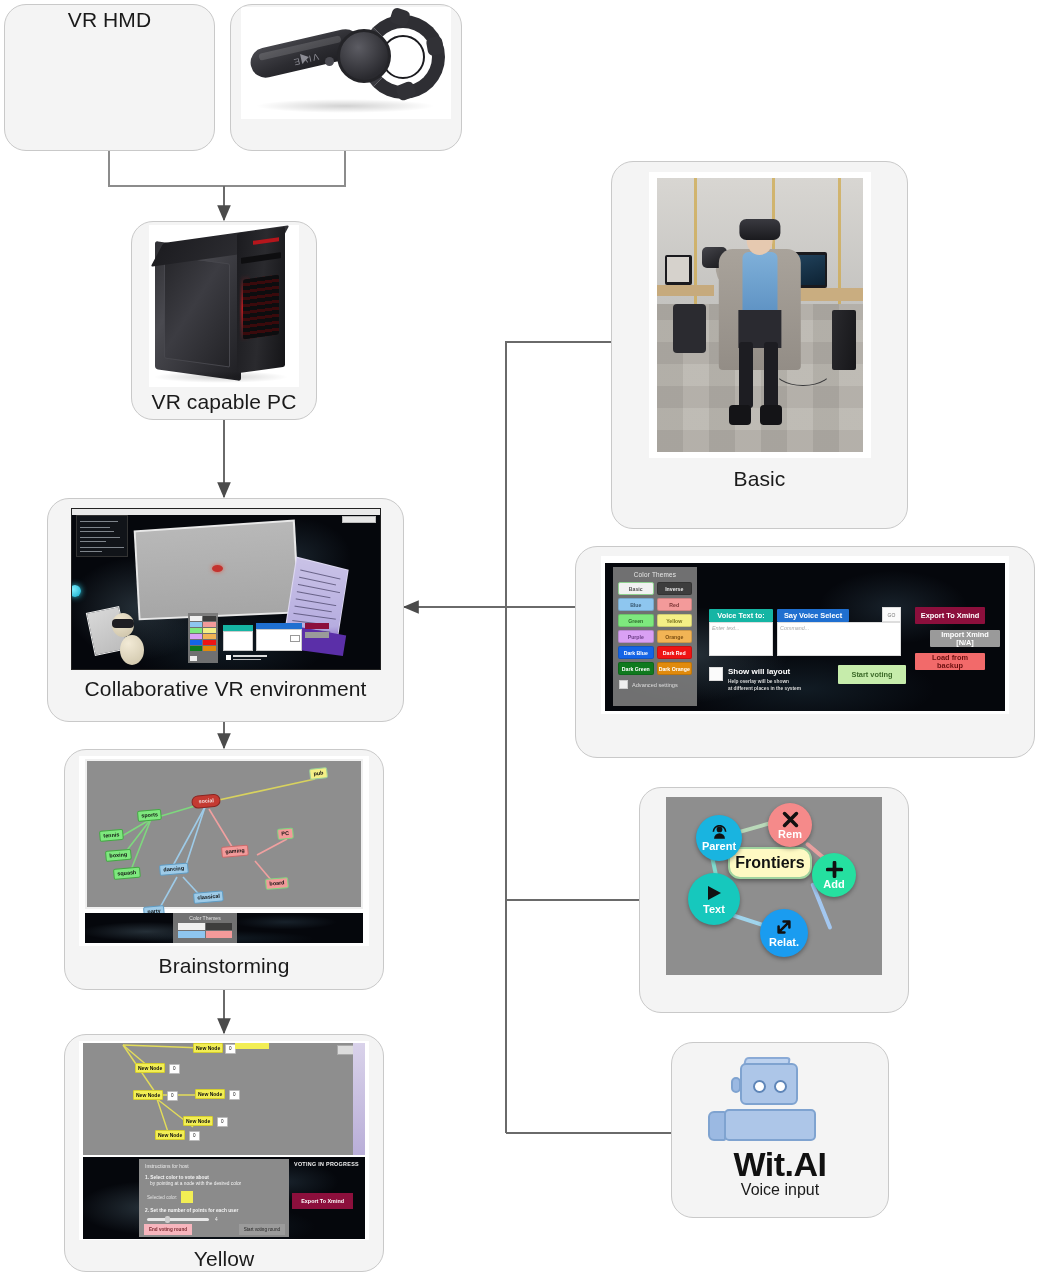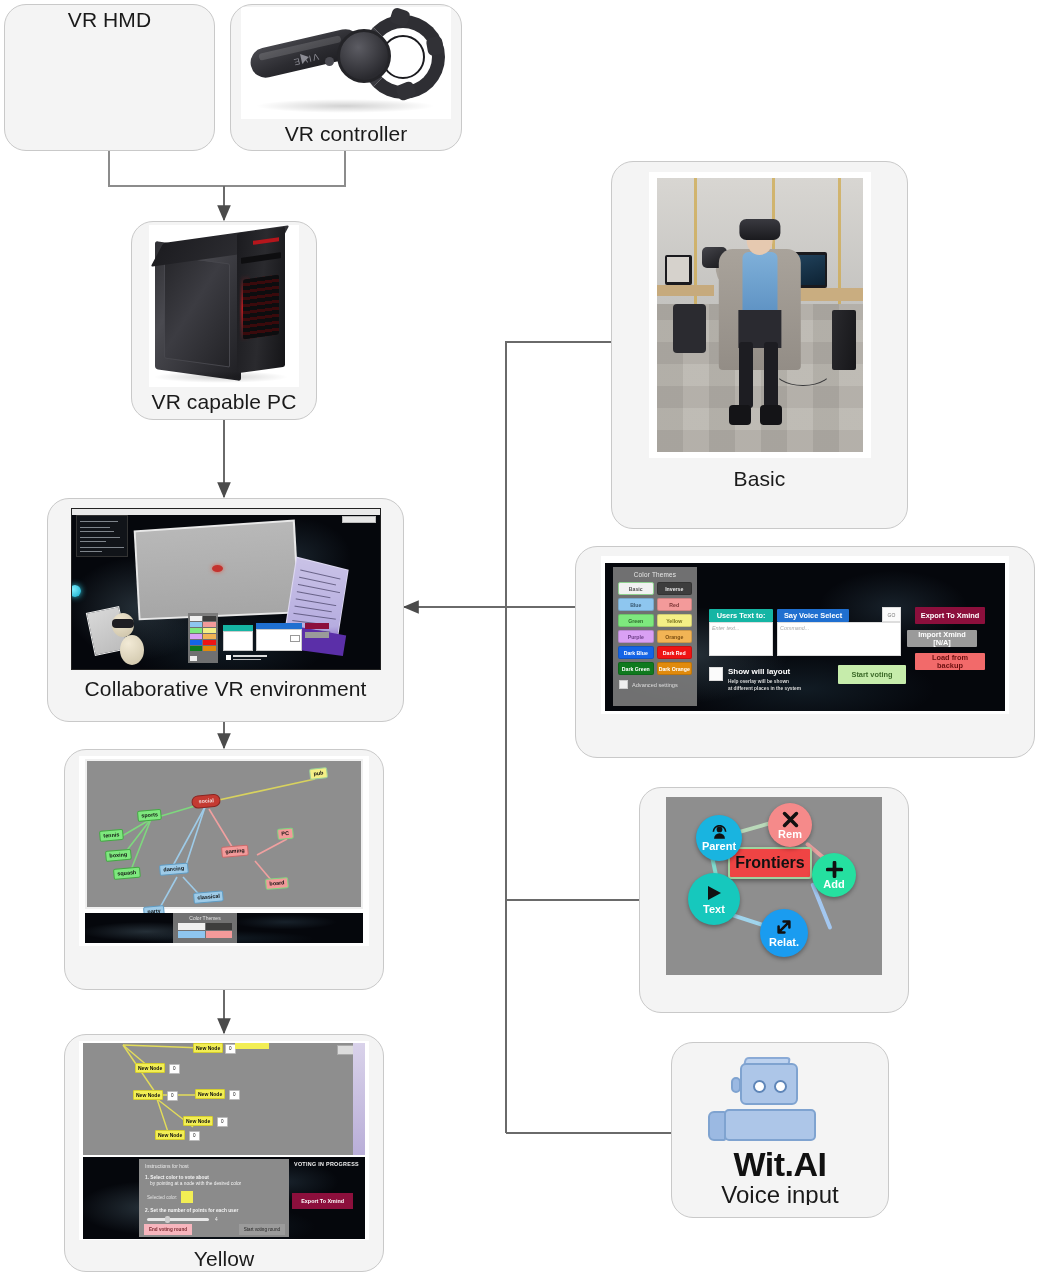--- a/index.html
+++ b/index.html
@@ -331,22 +331,22 @@
   #inter-shot { width:216px; height:178px; position:relative; background:#8e8e8e; }
   .io-node {
     position:absolute; border-radius:50%;
     display:flex; flex-direction:column;
     align-items:center; justify-content:center;
     color:#fff; font-weight:bold;
     box-shadow:0 2px 4px rgba(0,0,0,.35);
   }
   .io-label { font-size:11px; line-height:1; margin-top:1px; }
   .io-center {
-    position:absolute; background:#ef4444;
-    border:2px solid #9fd39f; border-radius:3px;
+    position:absolute; background:#fef9c3;
+    border:2px solid #9fd39f; border-radius:12px;
     display:flex; align-items:center; justify-content:center;
     font-weight:bold; color:#111; box-shadow:0 2px 5px rgba(0,0,0,.4);
   }
   .io-edge { position:absolute; height:4px; border-radius:2px; transform-origin:left center; }
 
   
   #users-shot { width:222px; height:286px; position:relative; background:#fff; }
   .room { position:absolute; inset:6px 8px 6px 8px; overflow:hidden; background:#cfcbc6; }
   .room .wallglass { position:absolute; left:0; top:0; width:100%; height:46%;
     background:linear-gradient(180deg,#d8d6d2,#c4c3c0); }
@@ -431,21 +431,21 @@
   .robot-arm {
     position:absolute; left:26px; top:62px; width:18px; height:30px;
     background:#9bb9e2; border:2px solid #7fa3d0; border-radius:6px 2px 2px 6px;
   }
   .wit-title {
     position:absolute; left:0; top:96px; width:100%; text-align:center;
     font-size:34px; font-weight:bold; letter-spacing:-.5px; color:#111;
   }
   .wit-sub {
     position:absolute; left:0; top:132px; width:100%; text-align:center;
-    font-size:24px; color:#1a1a1a;
+    font-size:16px; color:#1a1a1a;
   }
 </style>
 </head>
 <body>
 
 <div id="stage">
 
   <svg id="wires" viewBox="0 0 1046 1275">
     <defs>
       <marker id="ah" markerWidth="9" markerHeight="9" refX="7.4" refY="3.4" orient="auto">
@@ -490,21 +490,20 @@
         <div class="sysbtn"></div>
         <div class="ring"></div>
         <div class="ring-inner"></div>
         <div class="pad"></div>
         <div class="nub" style="left:150px;top:2px;width:18px;height:16px;transform:rotate(18deg);"></div>
         <div class="nub" style="left:186px;top:30px;width:16px;height:18px;transform:rotate(-10deg);"></div>
         <div class="nub" style="left:156px;top:76px;width:18px;height:16px;transform:rotate(-22deg);"></div>
         <div class="shadow"></div>
       </div>
     </div>
-    <div class="card-label">VR controller</div>
   </div>
 
   <div class="card" style="left:131px; top:221px; width:186px; height:199px;">
     <div class="media" style="width:150px;height:162px;margin-top:3px;">
       <div class="pc">
         <div class="side"></div>
         <div class="side-inset"></div>
         <div class="top"></div>
         <div class="front"></div>
         <div class="redstripe"></div>
@@ -624,20 +623,21 @@
           <div style="font-size:5px;color:#e6e6e6;text-align:center;padding-top:2px;">Color Themes</div>
           <div class="chipgrid" style="padding:2px 5px;">
             <div class="chip" style="background:#f0f0f0;height:7px;"></div>
             <div class="chip" style="background:#3d3d3d;height:7px;"></div>
             <div class="chip" style="background:#8ec6ef;height:7px;"></div>
             <div class="chip" style="background:#f39a9a;height:7px;"></div>
           </div>
         </div>
       </div>
     </div>
+    <div class="card-label" style="margin-top:5px;">Brainstorming</div>
   </div>
 
   <div class="card" style="left:64px; top:1034px; width:320px; height:238px;">
     <div class="media" id="vote-shot" style="margin-top:6px;">
       <div id="vote-map">
         <svg width="282" height="112" style="position:absolute;left:0;top:0;">
           <g stroke="#e3dc5a" stroke-width="1.4" fill="none">
             <line x1="40" y1="2" x2="120" y2="5"></line>
             <line x1="40" y1="2" x2="66" y2="24"></line>
             <line x1="40" y1="2" x2="74" y2="52"></line>
@@ -745,33 +745,33 @@
             <div class="tbtn" style="background:#ef1414;color:#fff;">Dark Red</div>
             <div class="tbtn" style="background:#0f7a1e;color:#fff;">Dark Green</div>
             <div class="tbtn" style="background:#e08a0c;color:#fff;">Dark Orange</div>
           </div>
           <div class="adv">
             <span class="box"></span>
             <span class="lbl">Advanced settings</span>
           </div>
         </div>
 
-        <div class="ui-btn" style="left:104px;top:46px;width:64px;height:13px;background:#15b5a4;color:#ffffff;">Users Text to:</div>
+        <div class="ui-btn" style="left:104px;top:46px;width:64px;height:13px;background:#15b5a4;color:#ffffff;">Voice Text to:</div>
         <div class="ui-field" style="left:104px;top:59px;width:64px;height:34px;"></div>
         <div class="ui-ph" style="left:107px;top:62px;">Enter text...</div>
 
         <div class="ui-btn" style="left:172px;top:46px;width:72px;height:13px;background:#1f6fd0;color:#ffffff;">Say Voice Select</div>
         <div class="ui-field" style="left:172px;top:59px;width:124px;height:34px;"></div>
         <div class="ui-ph" style="left:175px;top:62px;">Command...</div>
         <div class="ui-field" style="left:277px;top:44px;width:19px;height:15px;background:#fbfbfb;display:flex;align-items:center;justify-content:center;">
           <span style="font-size:5px;color:#777;">GO</span>
         </div>
 
         <div class="ui-btn" style="left:310px;top:44px;width:70px;height:17px;background:#8c0f3c;color:#ffffff;">Export To Xmind</div>
-        <div class="ui-btn" style="left:302px;top:67px;width:70px;height:17px;background:#9a9a9a;color:#ffffff;">Import Xmind [N/A]</div>
+        <div class="ui-btn" style="left:325px;top:67px;width:70px;height:17px;background:#9a9a9a;color:#ffffff;">Import Xmind [N/A]</div>
         <div class="ui-btn" style="left:310px;top:90px;width:70px;height:17px;background:#f26a6a;color:#6b1010;">Load from backup</div>
 
         <div style="position:absolute;left:104px;top:104px;width:14px;height:14px;background:#fbfbfb;border:1px solid #ddd;"></div>
         <div style="position:absolute;left:123px;top:104px;font-size:8px;font-weight:bold;color:#ffffff;">Show will layout</div>
         <div style="position:absolute;left:123px;top:116px;font-size:4.8px;font-weight:bold;color:#d8d8d8;">Help overlay will be shown</div>
         <div style="position:absolute;left:123px;top:123px;font-size:4.8px;font-weight:bold;color:#d8d8d8;">at different places in the system</div>
 
         <div class="ui-btn" style="left:233px;top:102px;width:68px;height:19px;background:#c6ecab;color:#3d6b2a;">Start voting</div>
       </div>
     </div>

